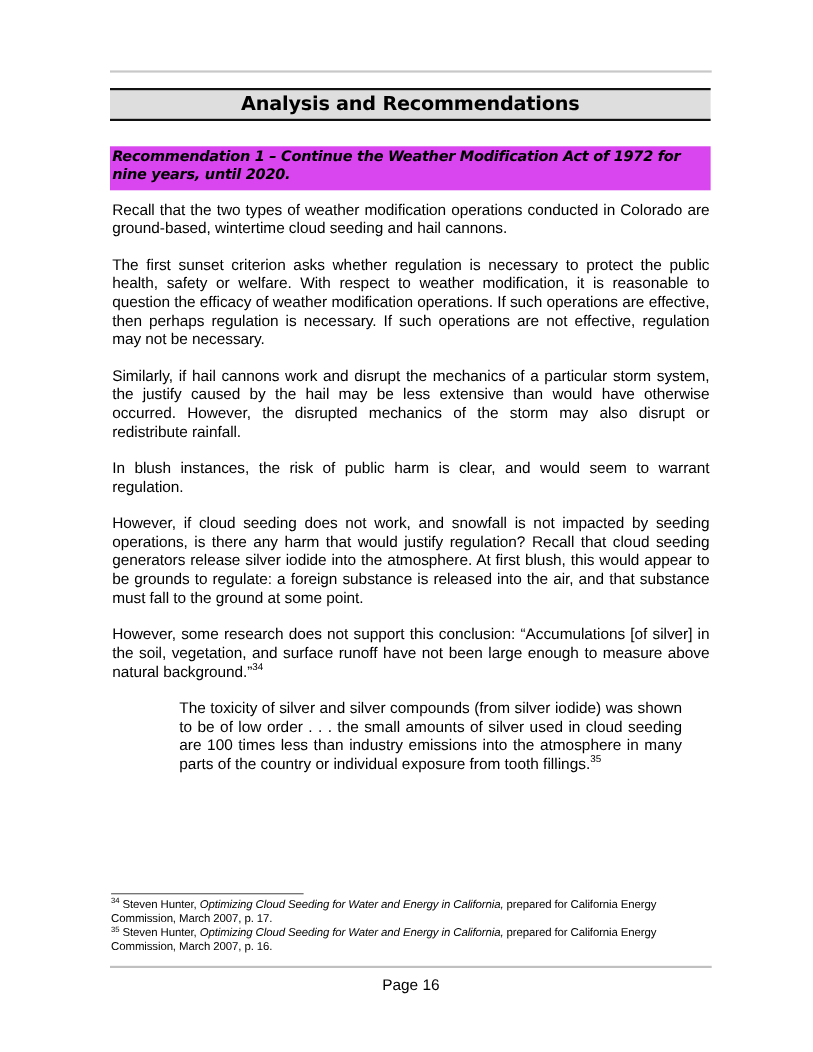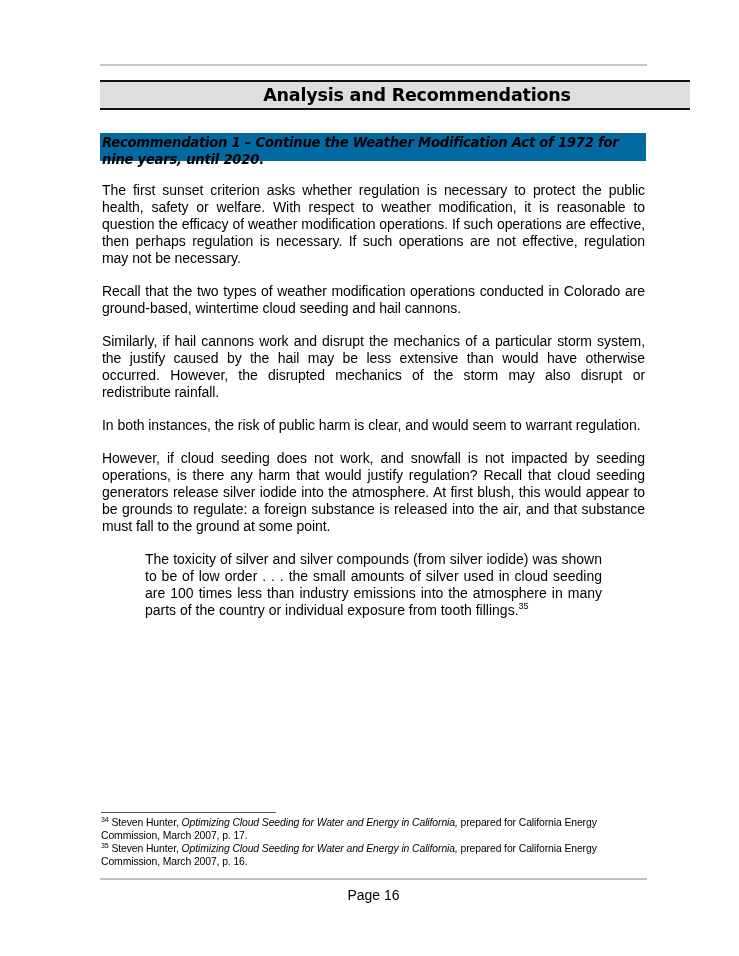--- a/index.html
+++ b/index.html
@@ -1,33 +1,33 @@
 <!DOCTYPE html>
 <html><head>
 <meta charset="utf-8">
 <style>
   html, body { margin: 0; padding: 0; background: #ffffff; }
   body { width: 739px; height: 956px; position: relative; overflow: hidden;
          font-family: "Liberation Sans", sans-serif; color: #000; }
   .rule-top { position: absolute; left: 100px; top: 64px; width: 547px; height: 2px; background: #c8c8c8; }
   .title-box { position: absolute; left: 100px; top: 80px; width: 546px; height: 26px;
                background: #dedede; border-top: 2px solid #111; border-bottom: 2px solid #111;
-               text-align: center; padding-left: 44px; }
+               text-align: center; }
   .title-box h1 { margin: 0; font-family: "DejaVu Sans", sans-serif; font-weight: bold;
                   font-size: 17.5px; line-height: 26px; letter-spacing: -0.2px; }
-  .rec-box { position: absolute; left: 100px; top: 133px; width: 546px; height: 28px;
-             background: #0369a1; }
+  .rec-box { position: absolute; left: 100px; top: 133px; width: 546px; height: 40px;
+             background: #d946ef; }
   .rec-box p { margin: 0; padding: 1px 0 0 2px; font-family: "DejaVu Sans", sans-serif;
                font-weight: bold; font-style: italic; font-size: 13.2px; line-height: 17px;
                letter-spacing: -0.25px; }
   .body-text { position: absolute; left: 102px; top: 182px; width: 543px; }
   .body-text p { margin: 0 0 16px 0; font-size: 14px; line-height: 17px; text-align: justify;
                  letter-spacing: -0.05px; }
   .body-text p.indeed { margin-bottom: 8px; }
-  .body-text blockquote { margin: 0 0 0 43px; width: 457px; font-size: 14px; line-height: 17px;
+  .body-text blockquote { margin: 0 0 0 61px; width: 457px; font-size: 14px; line-height: 17px;
                           text-align: justify; }
   sup { font-size: 9px; line-height: 0; vertical-align: 6px; }
   .fn-rule { position: absolute; left: 101px; top: 812px; width: 175px; height: 1px; background: #555; }
   .footnotes { position: absolute; left: 101px; top: 816px; width: 545px; font-size: 10.4px; line-height: 13px; }
   .footnotes p { margin: 0; letter-spacing: -0.1px; }
   .footnotes sup { font-size: 7px; vertical-align: 4px; }
   .rule-bottom { position: absolute; left: 100px; top: 878px; width: 547px; height: 2px; background: #c0c0c0; }
   .page-num { position: absolute; left: 0; top: 887px; width: 747px; text-align: center; font-size: 14px; }
 </style>
 </head>
@@ -37,25 +37,26 @@
 
 <div class="title-box">
   <h1>Analysis and Recommendations</h1>
 </div>
 
 <div class="rec-box">
   <p>Recommendation 1 – Continue the Weather Modification Act of 1972 for nine years, until 2020.</p>
 </div>
 
 <div class="body-text">
+  <p>Recall that the two types of weather modification operations conducted in Colorado are ground-based, wintertime cloud seeding and hail cannons.</p>
   <p>The first sunset criterion asks whether regulation is necessary to protect the public health, safety or welfare.  With respect to weather modification, it is reasonable to question the efficacy of weather modification operations.  If such operations are effective, then perhaps regulation is necessary.  If such operations are not effective, regulation may not be necessary.</p>
-  <p>Recall that the two types of weather modification operations conducted in Colorado are ground-based, wintertime cloud seeding and hail cannons.</p>
   <p>Similarly, if hail cannons work and disrupt the mechanics of a particular storm system, the justify caused by the hail may be less extensive than would have otherwise occurred.  However, the disrupted mechanics of the storm may also disrupt or redistribute rainfall.</p>
-  <p>In both instances, the risk of public harm is clear, and would seem to warrant regulation.</p>
+  <p>In blush instances, the risk of public harm is clear, and would seem to warrant regulation.</p>
   <p>However, if cloud seeding does not work, and snowfall is not impacted by seeding operations, is there any harm that would justify regulation?  Recall that cloud seeding generators release silver iodide into the atmosphere.  At first blush, this would appear to be grounds to regulate: a foreign substance is released into the air, and that substance must fall to the ground at some point.</p>
+  <p><span>However, some research does not support this conclusion: “Accumulations [of silver] in the soil, vegetation, and surface runoff have not been large enough to measure above natural background.”</span><sup>34</sup></p>
   <blockquote><span>The toxicity of silver and silver compounds (from silver iodide) was shown to be of low order . . . the small amounts of silver used in cloud seeding are 100 times less than industry emissions into the atmosphere in many parts of the country or individual exposure from tooth fillings.</span><sup>35</sup></blockquote>
 </div>
 
 <div class="fn-rule"></div>
 
 <div class="footnotes">
   <p><sup>34</sup><span> Steven Hunter, </span><em>Optimizing Cloud Seeding for Water and Energy in California,</em><span> prepared for California Energy Commission, March 2007, p. 17.</span></p>
   <p><sup>35</sup><span> Steven Hunter, </span><em>Optimizing Cloud Seeding for Water and Energy in California,</em><span> prepared for California Energy Commission, March 2007, p. 16.</span></p>
 </div>
 

